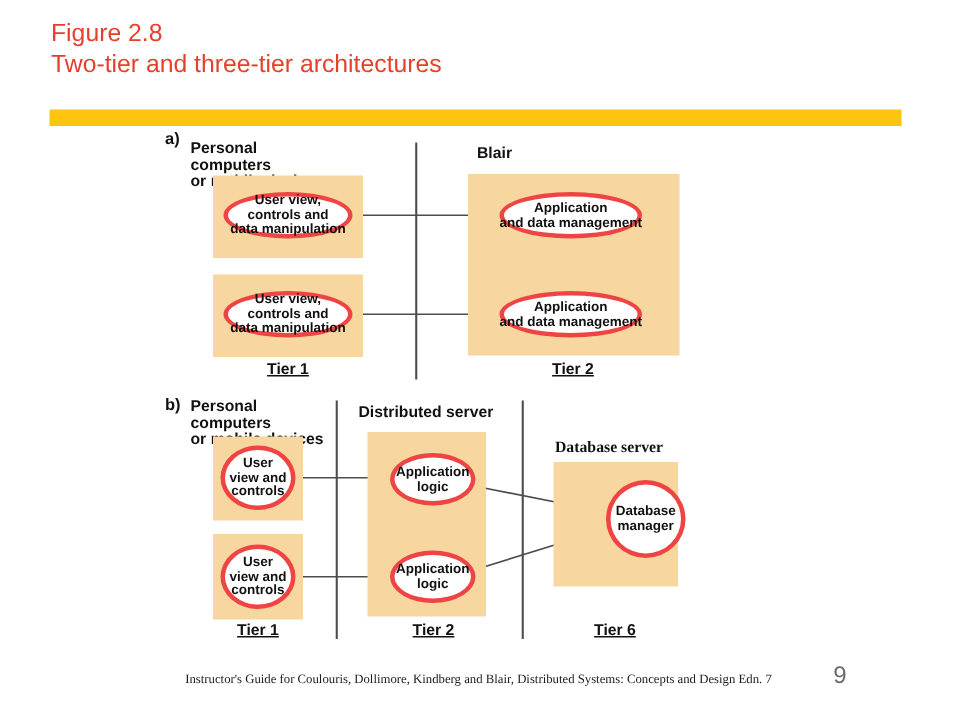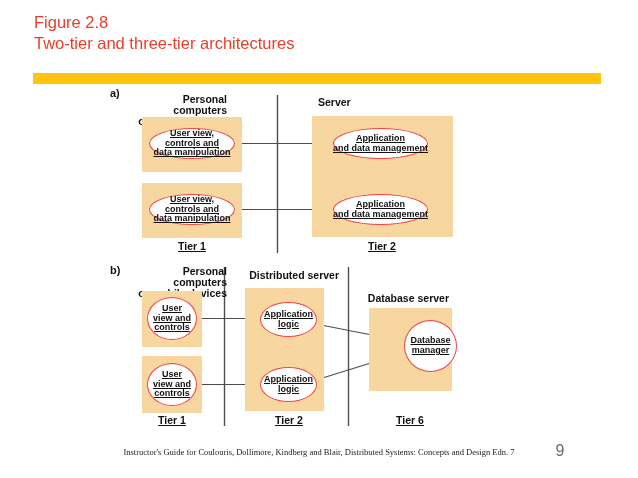--- a/index.html
+++ b/index.html
@@ -12,32 +12,31 @@
     position:absolute; left:34px; top:12px;
     color:#e6402c; font-size:16.5px; line-height:21px; font-weight:400;
   }
   .accent-bar {
     position:absolute; left:33px; top:73px; width:568px; height:10.5px;
     background:#ffc40d;
   }
   
   .part-label { position:absolute; font-size:11px; font-weight:700; color:#111; }
   .heading {
-    position:absolute; width:100px; text-align:right;
+    position:absolute; width:100px; text-align:left;
     font-size:10.5px; line-height:11px; font-weight:700; color:#111;
   }
   .heading.left-align { text-align:left; }
   .box { position:absolute; background:#f7d6a0; }
   .node {
-    position:absolute; background:#ffffff; border:1px solid #ef4444;
+    position:absolute; background:#ffffff; border:3px solid #ef4444;
     border-radius:50%; display:flex; flex-direction:column;
     align-items:center; justify-content:center; text-align:center;
     font-size:9px; line-height:9.8px; font-weight:700; color:#111;
     box-sizing:border-box;
-    text-decoration:underline;
   }
   .node span { white-space:nowrap; }
   .tier-label {
     position:absolute; width:100px; text-align:center;
     font-size:10.5px; font-weight:700; color:#111;text-decoration:underline;
   }
   .lines { position:absolute; left:0; top:0; }
   
   #a-label    { left:110px; top:87px; }
   #a-client-h { left:127px; top:94px; }
@@ -48,21 +47,21 @@
   #a-node-c1  { left:149px; top:128px; width:86px; height:31px; }
   #a-node-c2  { left:149px; top:194px; width:86px; height:31px; }
   #a-node-s1  { left:333px; top:128px; width:95px; height:31px; }
   #a-node-s2  { left:333px; top:194px; width:95px; height:31px; }
   #a-tier1    { left:142px; top:240px; }
   #a-tier2    { left:332px; top:240px; }
   
   #b-label    { left:110px; top:264px; }
   #b-client-h { left:127px; top:266px; }
   #b-app-h    { left:239px; top:270px; }
-  #b-db-h     { left:349px; top:293px; }
+  #b-db-h     { left:370px; top:293px;font-family:Liberation Serif, serif; }
   #b-box-c1   { left:142px; top:291px; width:60px; height:56px; }
   #b-box-c2   { left:142px; top:356px; width:60px; height:57px; }
   #b-box-app  { left:245px; top:288px; width:79px; height:123px; }
   #b-box-db   { left:369px; top:308px; width:83px; height:83px; }
   #b-node-c1  { left:147px; top:297px; width:50px; height:43px; }
   #b-node-c2  { left:147px; top:363px; width:50px; height:43px; }
   #b-node-a1  { left:260px; top:302px; width:57px; height:35px; }
   #b-node-a2  { left:260px; top:367px; width:57px; height:35px; }
   #b-node-db  { left:404px; top:320px; width:53px; height:52px; }
   #b-tier1    { left:122px; top:414px; }
@@ -104,21 +103,21 @@
     <line x1="316" y1="324" x2="387" y2="338" stroke="#4d4d4d" stroke-width="1.1"></line>
     <line x1="316" y1="380" x2="387" y2="358" stroke="#4d4d4d" stroke-width="1.1"></line>
   </svg>
 
   <div class="part-label" id="a-label">a)</div>
 
   <div class="heading" id="a-client-h">
     <div>Personal computers</div>
     <div>or mobile devices</div>
   </div>
-  <div class="heading left-align" id="a-server-h">Server</div>
+  <div class="heading left-align" id="a-server-h">Blair</div>
 
   <div class="box" id="a-box-c1"></div>
   <div class="box" id="a-box-c2"></div>
   <div class="box" id="a-box-srv"></div>
 
   <div class="node" id="a-node-c1">
     <span>User view,</span>
     <span>controls and</span>
     <span>data manipulation</span>
   </div>

